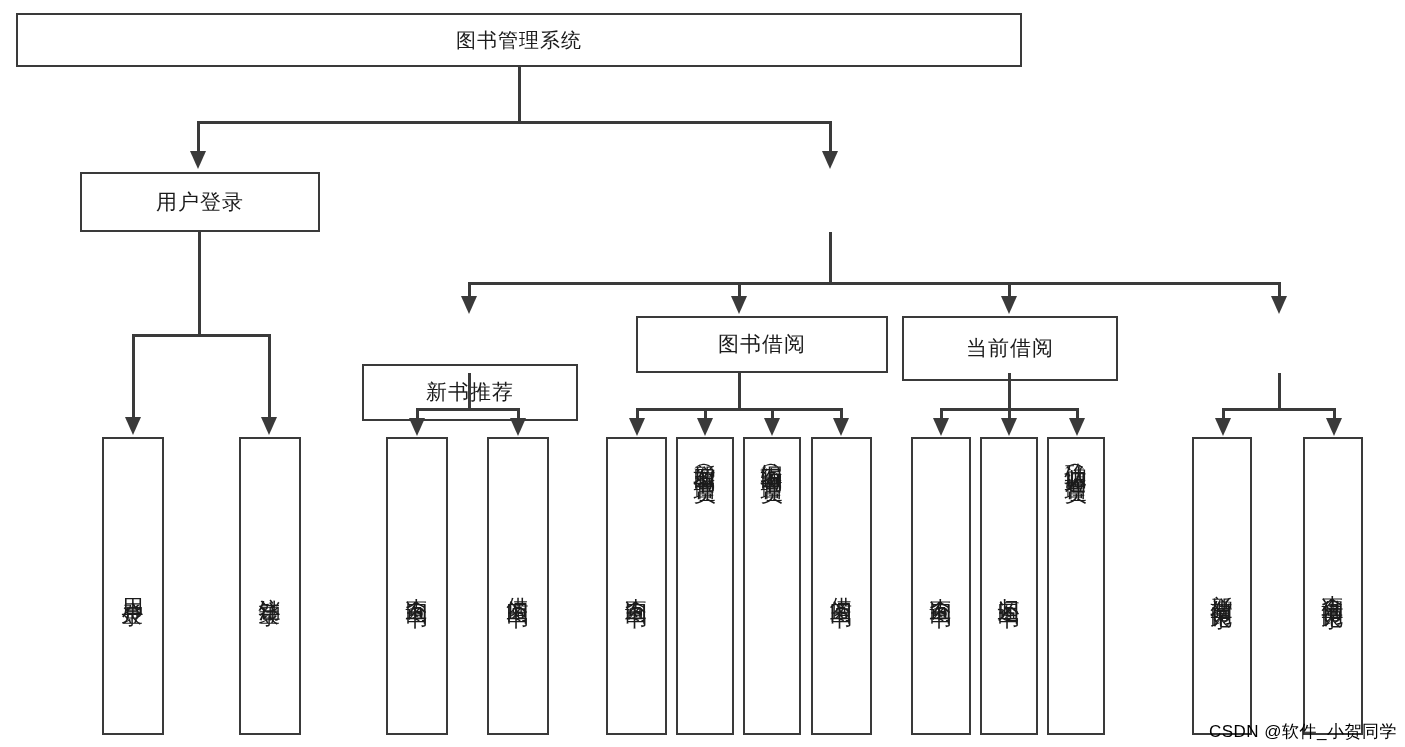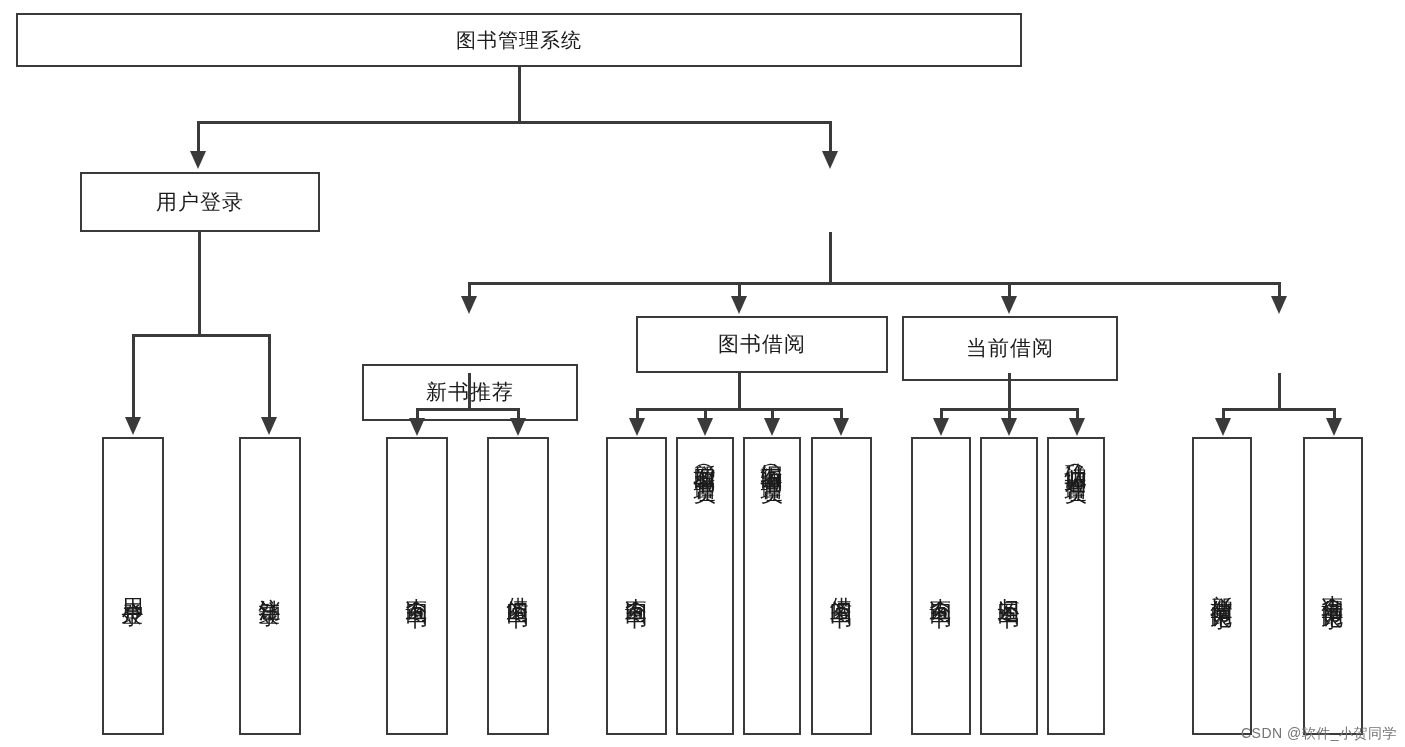--- a/index.html
+++ b/index.html
@@ -82,22 +82,22 @@
     border-left: 8px solid transparent;
     border-right: 8px solid transparent;
     border-top: 18px solid #3a3a3a;
   }
 
   
   #watermark {
     position: absolute;
     right: 8px;
     bottom: 4px;
-    color: #737373;
-    font-size: 14px;
+    color: #000000;
+    font-size: 17px;
     letter-spacing: 0.5px;
     white-space: nowrap;
     pointer-events: none;
   }
 </style>
 </head>
 <body>
 
 <div id="canvas">
 

